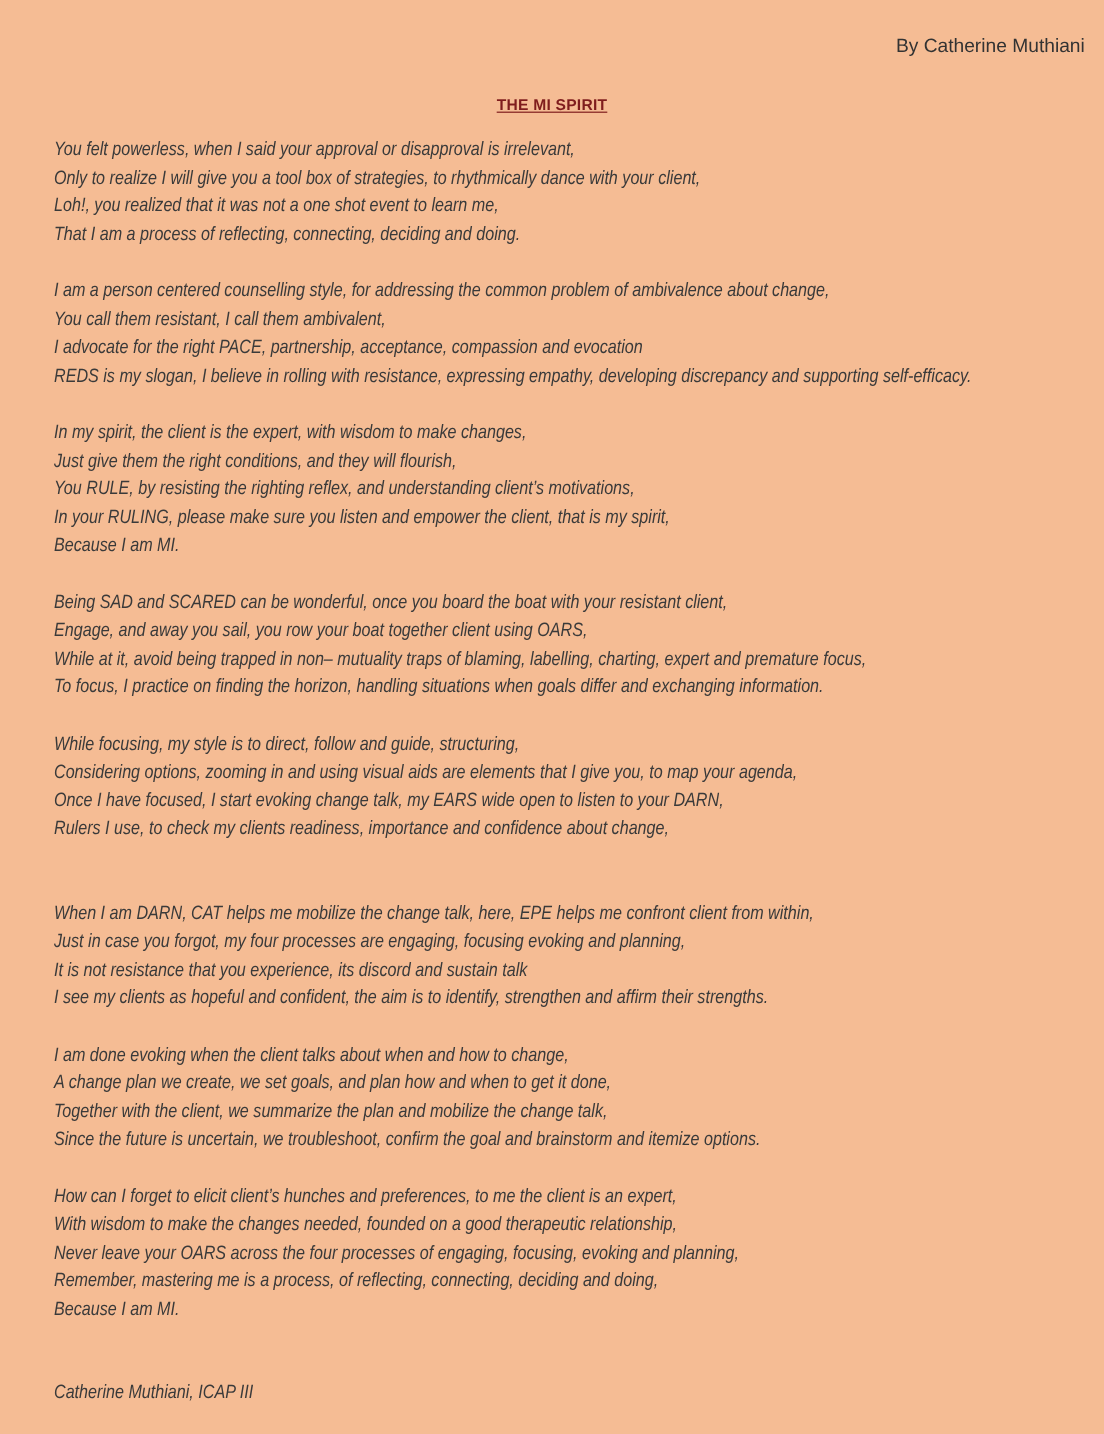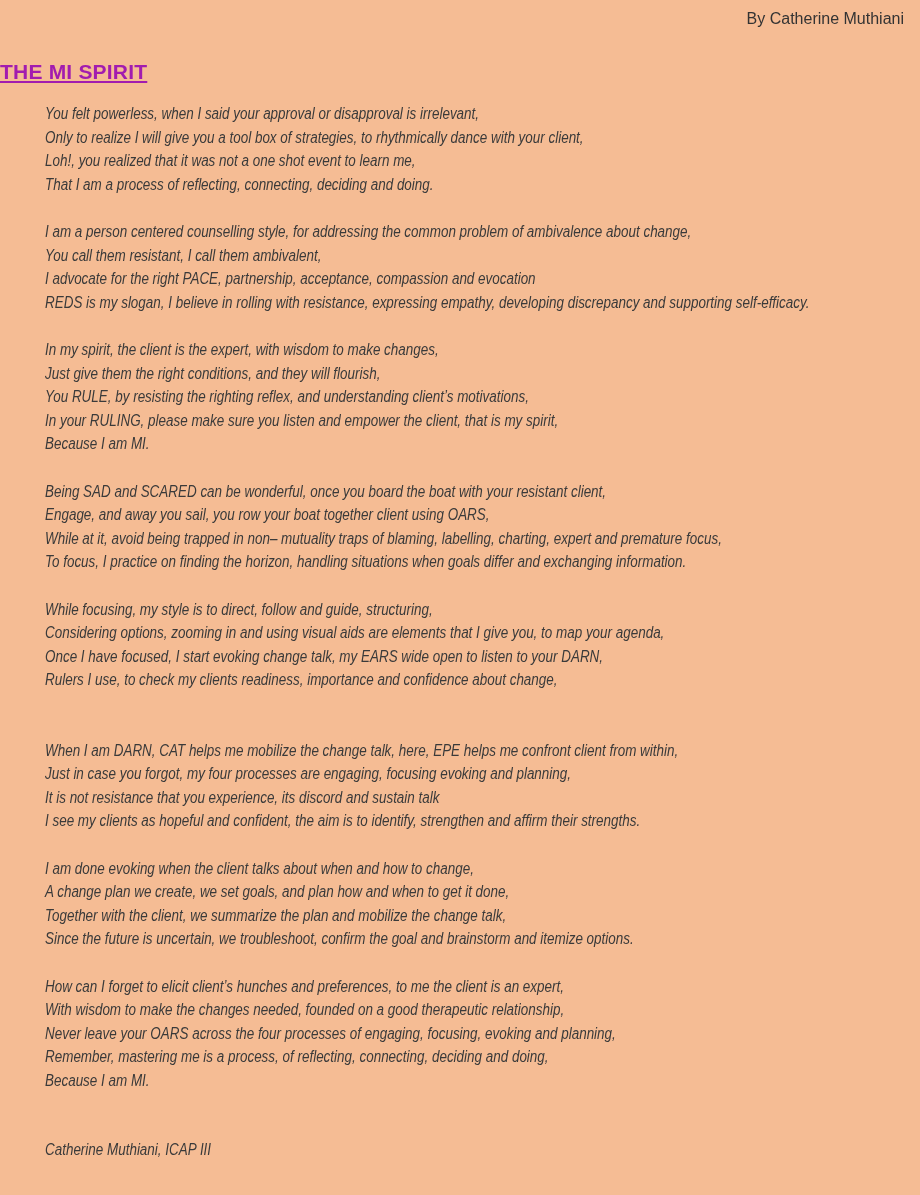--- a/index.html
+++ b/index.html
@@ -12,36 +12,37 @@
     background: #f5bc94;
     font-family: "Liberation Sans", sans-serif;
     color: #3a3a3a;
     overflow: hidden;
   }
   .page {
     position: relative;
     width: 920px;
     height: 900px;
     box-sizing: border-box;
-    padding-top: 10px;
+    padding-top: 30px;
   }
   .byline {
     text-align: right;
     padding-right: 16px;
     font-size: 16px;
     font-style: normal;
     color: #333333;
   }
   .title {
     margin: 32px 0 0 0;
-    font-size: 21px;
+    text-align: center;
+    font-size: 13px;
     font-weight: bold;
     text-decoration: underline;
     letter-spacing: 0.2px;
-    color: #a21caf;
+    color: #7f1d1d;
   }
   .poem {
     margin: 18px 0 0 45px;
     font-style: italic;
     font-size: 16px;
     line-height: 23.5px;
     transform: scaleX(0.84);
     transform-origin: 0 0;
     color: #3a3a3a;
   }

